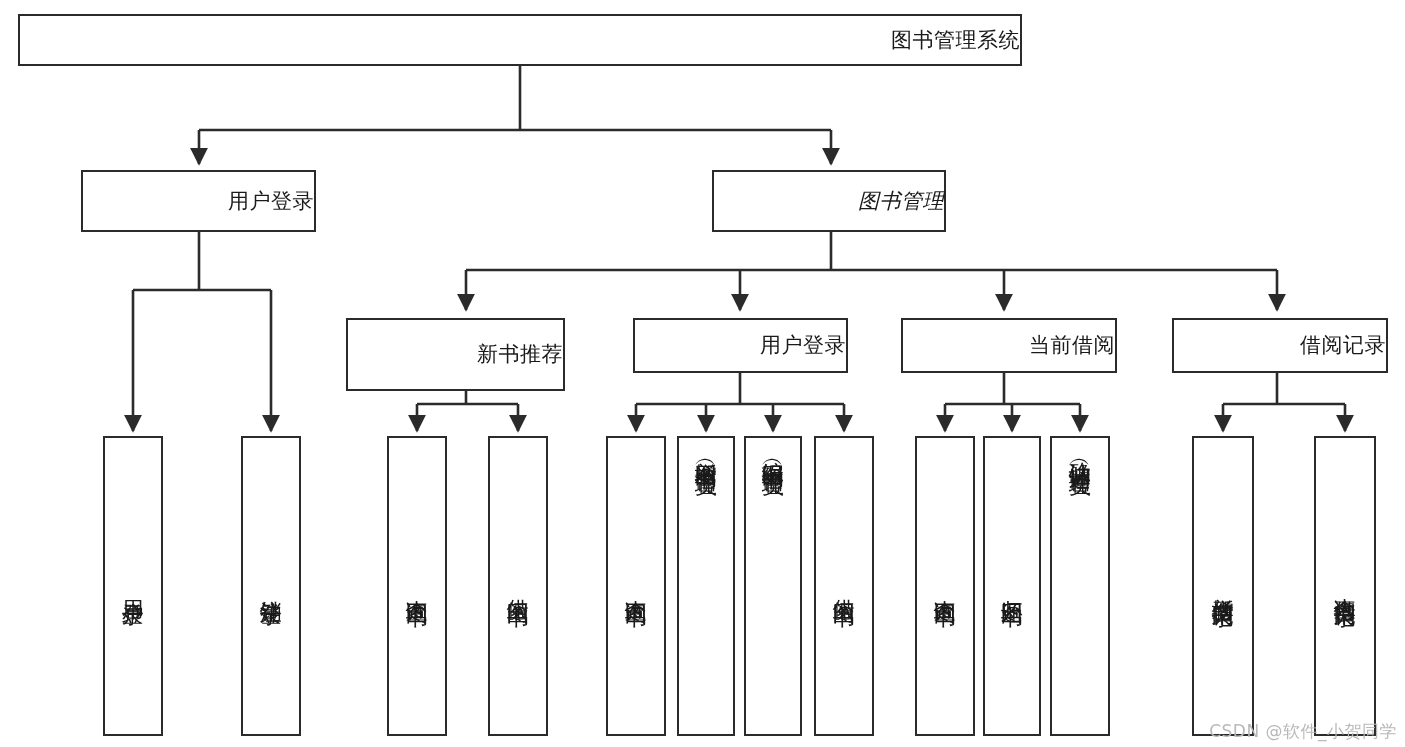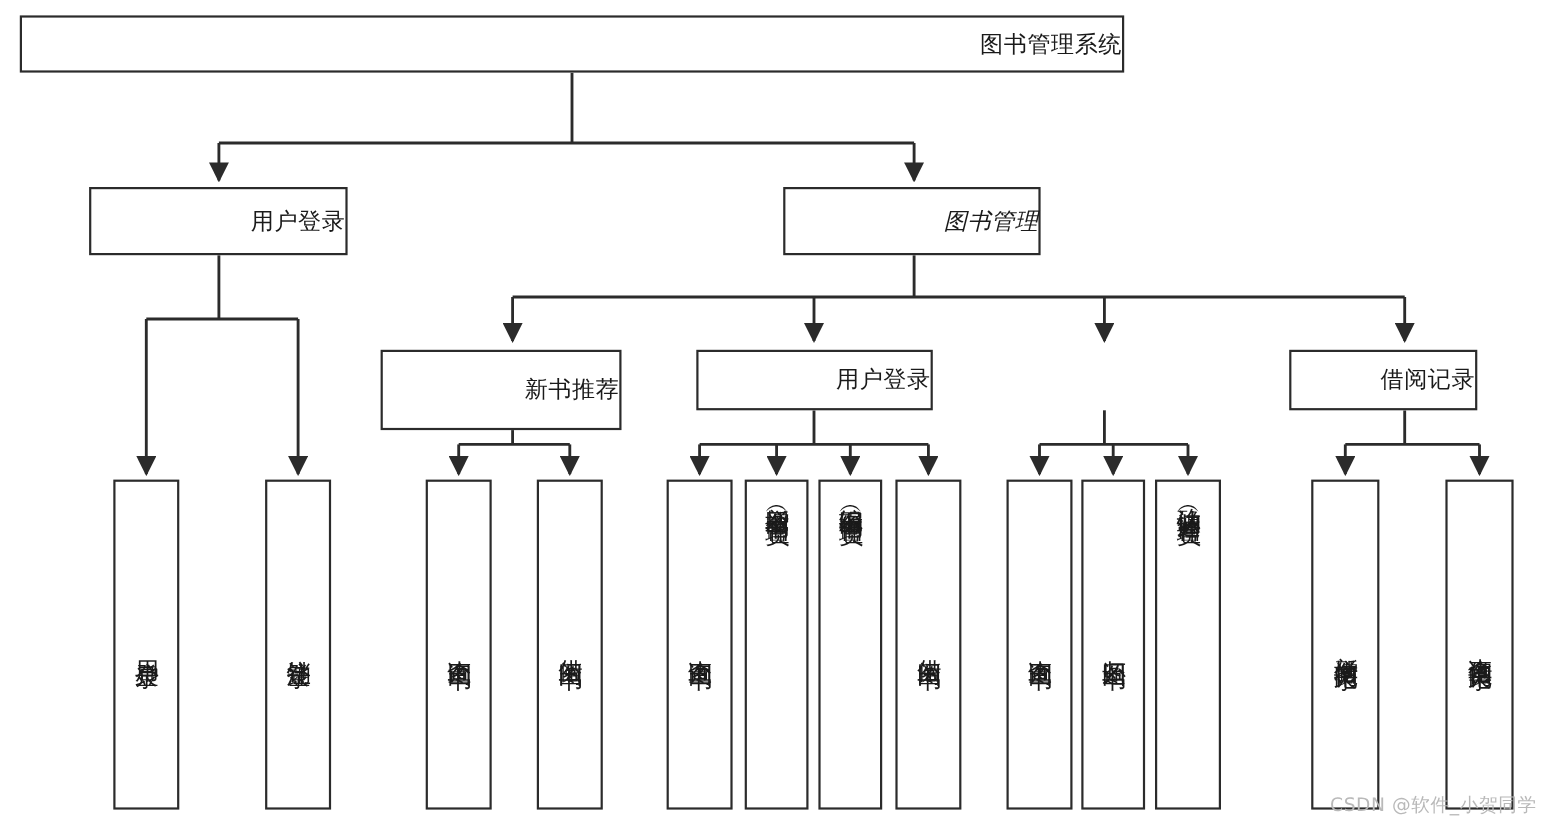--- a/index.html
+++ b/index.html
@@ -137,21 +137,24 @@
   <div class="node" style="left:712px; top:170px; width:234px; height:62px;font-style:italic;">
     <span class="label">图书管理</span>
   </div>
 
   <div class="node" style="left:346px; top:318px; width:219px; height:73px;">
     <span class="label">新书推荐</span>
   </div>
   <div class="node" style="left:633px; top:318px; width:215px; height:55px;">
     <span class="label">用户登录</span>
   </div>
-  <div class="node" style="left:1172px; top:318px; width:171px; height:55px;">
+  <div class="node" style="left:901px; top:318px; width:216px; height:55px;">
+    <span class="label">当前借阅</span>
+  </div>
+  <div class="node" style="left:1172px; top:318px; width:216px; height:55px;">
     <span class="label">借阅记录</span>
   </div>
 
   <div class="node leaf centered" style="left:103px; top:436px; width:60px; height:300px;">
     <span class="label">用户登录</span>
   </div>
   <div class="node leaf centered" style="left:241px; top:436px; width:60px; height:300px;">
     <span class="label">注销登录</span>
   </div>
 

